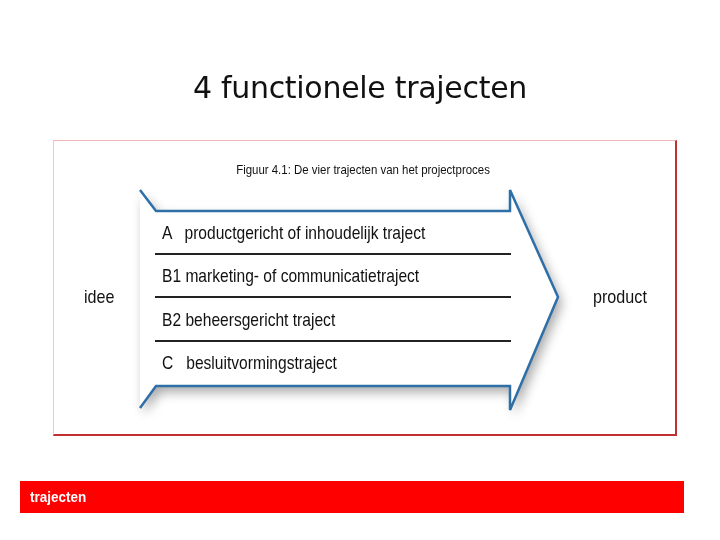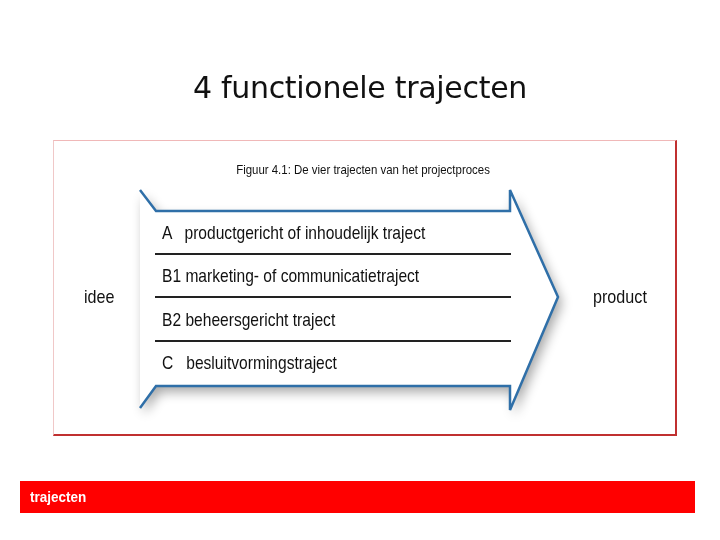--- a/index.html
+++ b/index.html
@@ -29,21 +29,20 @@
       font-size: 19px; color: #111; white-space: pre;
       transform: scaleX(0.82); transform-origin: 0 0;
     }
     .side-label {
       position: absolute; font-family: "Liberation Sans", sans-serif;
       font-size: 19px; color: #111; transform: scaleX(0.85); transform-origin: 0 0;
     }
     .footer-bar {
       position: absolute; left: 20px; top: 481px; width: 664px; height: 32px;
       background: #ff0000;
-      padding-left: 11px;
     }
     .footer-text {
       position: absolute; left: 10px; top: 7px; color: #fff; font-weight: bold;
       font-family: "Liberation Sans", sans-serif; font-size: 15px;
       transform: scaleX(0.9); transform-origin: 0 0;
     }
   </style>
 </head>
 <body>
 

